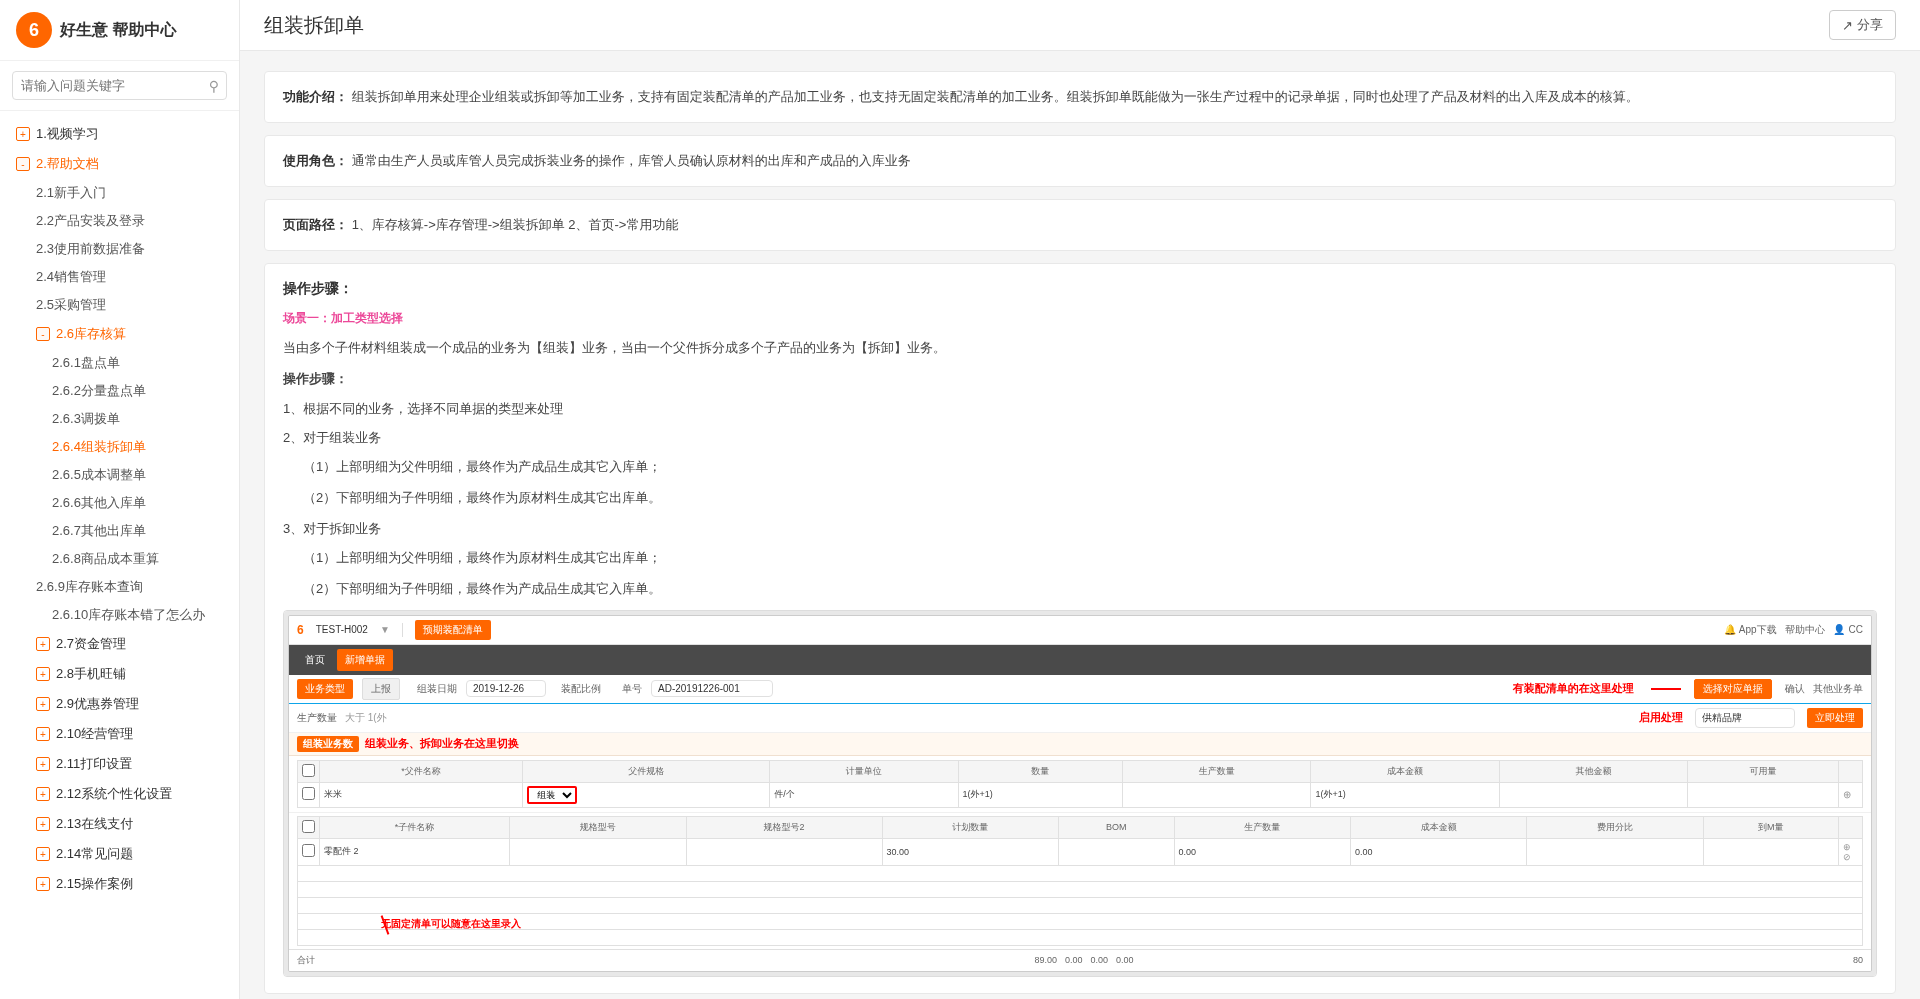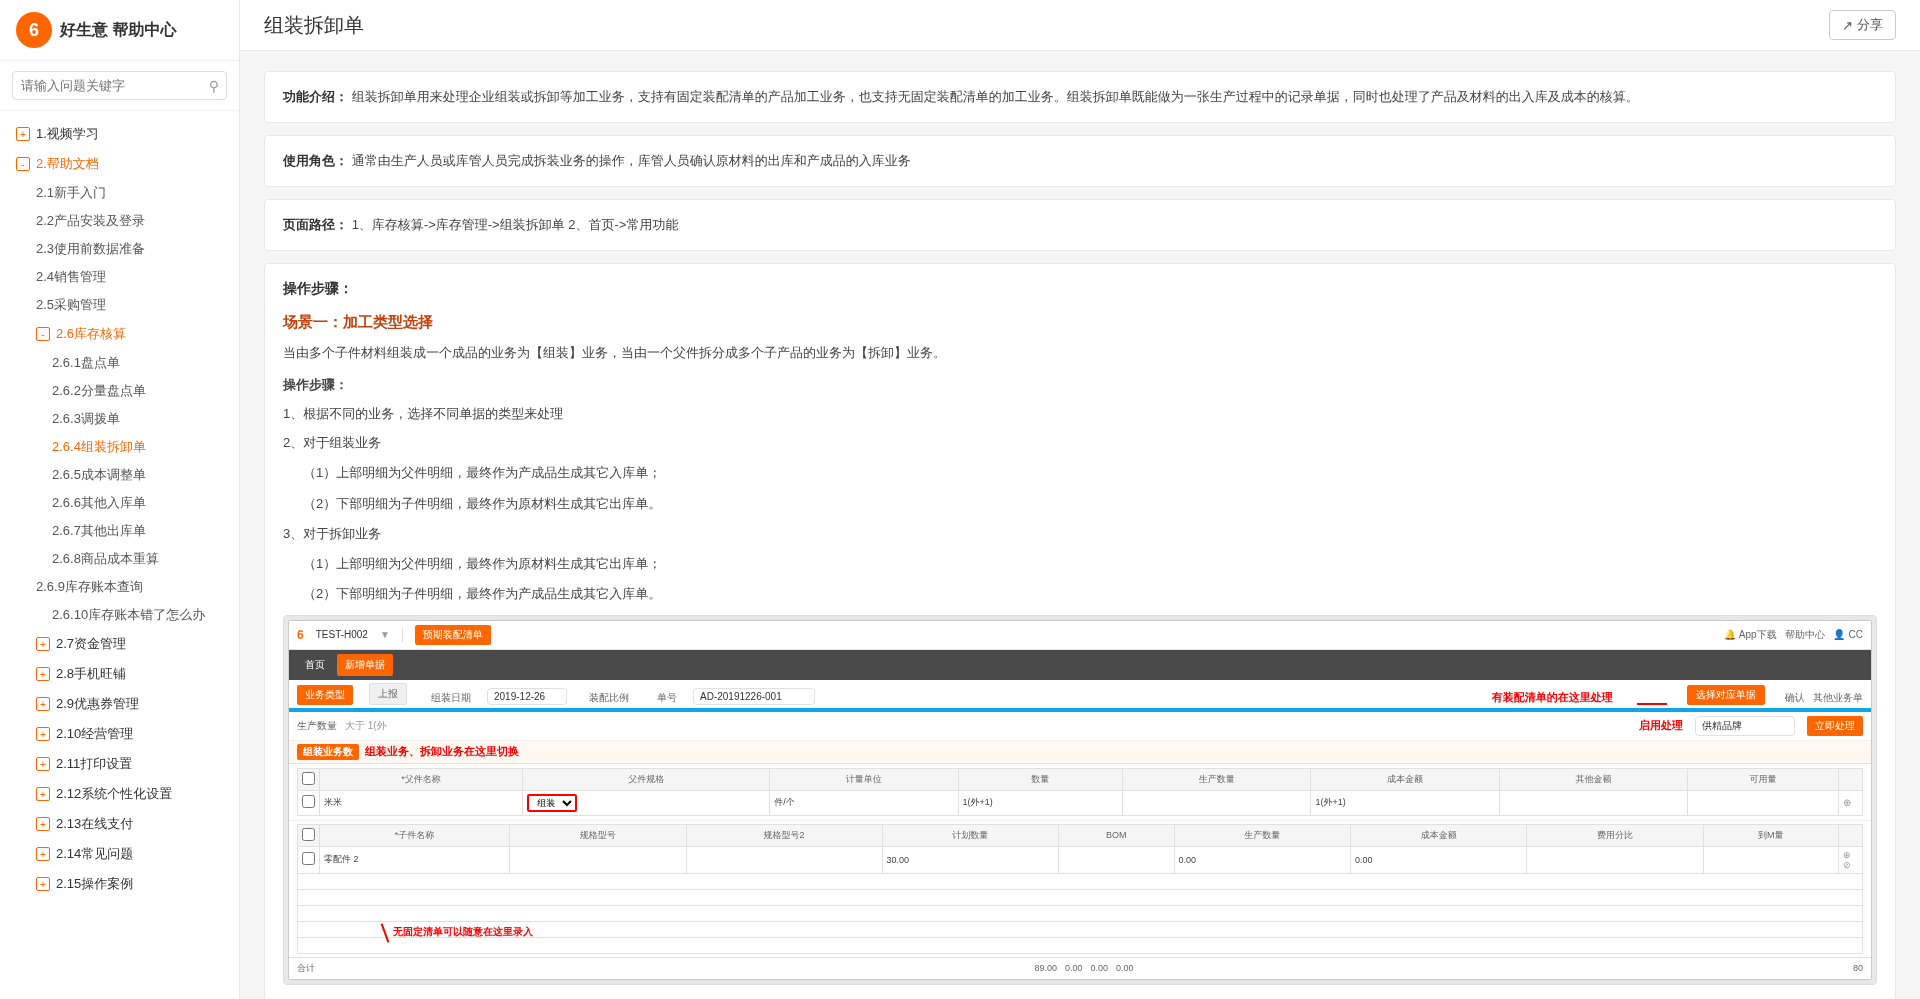--- a/index.html
+++ b/index.html
@@ -202,23 +202,23 @@
     }
 
     .steps-section p {
       font-size: 13px;
       color: #444;
       line-height: 1.8;
       margin-bottom: 6px;
     }
 
     .steps-section .scenario {
-      font-size: 15px;
+      font-size: 12px;
       font-weight: bold;
-      color: #c2410c;
+      color: #ec4899;
       margin-top: 8px;
       margin-bottom: 6px;
     }
 
     .steps-section .step-desc {
       font-size: 13px;
       color: #444;
       line-height: 1.8;
     }
 
@@ -558,21 +558,21 @@
               <button class="toolbar-btn">预期装配清单</button>
               <span style="flex:1;"></span>
               <span style="font-size:10px; color:#666;">🔔 App下载 &nbsp; 帮助中心 &nbsp; 👤 CC</span>
             </div>
 
             <div class="app-nav">
               <span class="app-nav-item">首页</span>
               <span class="app-nav-item app-nav-active">新增单据</span>
             </div>
 
-            <div class="app-toolbar" style="gap:16px; border-bottom:4px solid #0ea5e9; padding: 3px 8px; align-items: flex-end;">
+            <div class="app-toolbar" style="gap:9px; border-bottom:1px solid #0ea5e9; padding: 3px 8px;">
               <button class="toolbar-btn">业务类型</button>
               <button class="toolbar-btn-gray">上报</button>
               <span style="font-size:10px; color:#666; margin-left:8px;">组装日期</span>
               <span class="form-input-sim" style="font-size:10px;">2019-12-26</span>
               <span style="font-size:10px; color:#666; margin-left:6px;">装配比例</span>
               <span style="font-size:10px; color:#666; margin-left:12px;">单号</span>
               <span class="form-input-sim" style="font-size:10px; width:122px;">AD-20191226-001</span>
 
               <span style="flex:1;"></span>
               <span class="annotation-red" style="margin-right:8px;">有装配清单的在这里处理</span>
@@ -677,21 +677,21 @@
                     </tr>
                   <tr>
                       <td colspan="11" style="height:16px;"></td>
                     </tr>
                   <tr>
                       <td colspan="11" style="height:16px;"></td>
                     </tr>
                 </tbody>
               </table>
 
-              <div style="position:absolute; bottom:18px; left:104px; color:#f00; font-size:10px; font-weight:bold;">无固定清单可以随意在这里录入</div>
+              <div style="position:absolute; bottom:18px; left:92px; color:#f00; font-size:10px; font-weight:bold;">无固定清单可以随意在这里录入</div>
               <div style="position:absolute; bottom:14px; left:95px; width:2px; height:20px; background:red; transform:rotate(-20deg);"></div>
             </div>
 
             <div class="bottom-pagination">
               <span>合计</span>
               <span style="flex:1;"></span>
               <span>89.00</span>
               <span>0.00</span>
               <span>0.00</span>
               <span>0.00</span>

